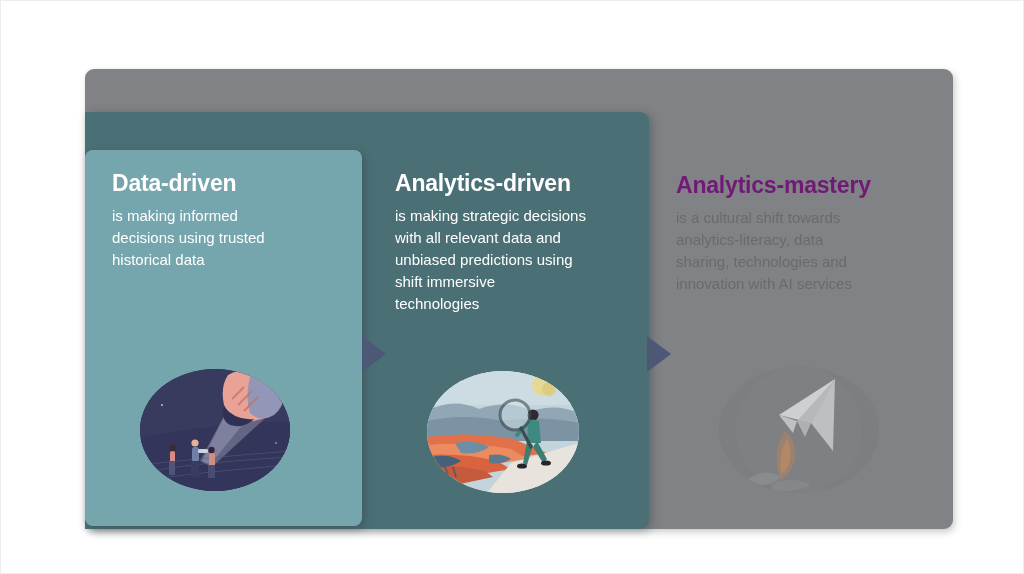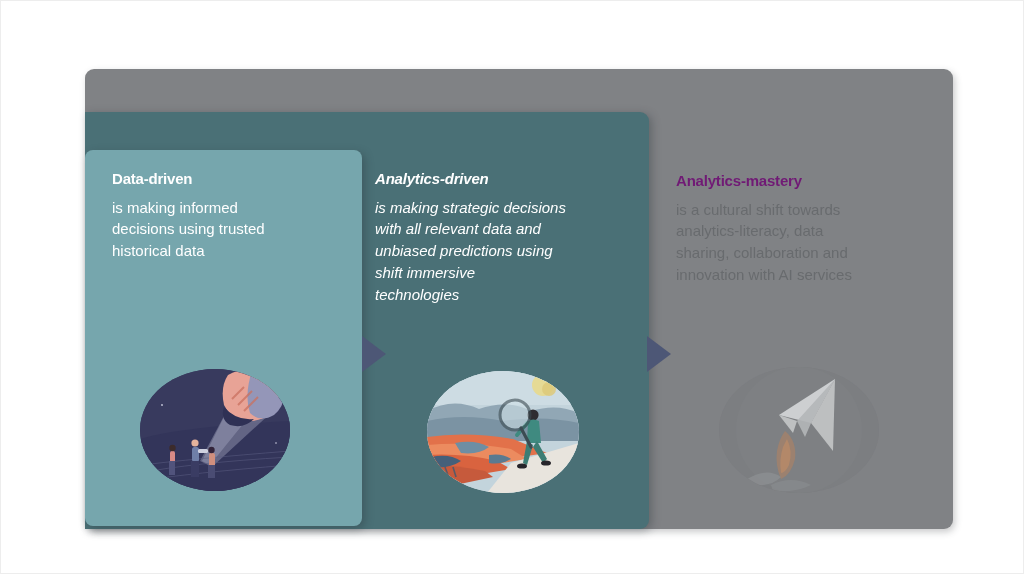--- a/index.html
+++ b/index.html
@@ -69,21 +69,21 @@
     border-radius: 8px;
     box-shadow: 3px 3px 8px rgba(40,50,55,0.34);
   }
 
   
   .text-block {
     position: absolute;
     z-index: 6;
   }
   .panel-title {
-    font-size: 15px;
+    font-size: 23px;
     font-weight: bold;
     letter-spacing: -0.2px;
     margin: 0 0 9px 0;
     line-height: 1.1;
   }
   .panel-desc {
     font-size: 15px;
     font-weight: normal;
     line-height: 1.46;
     margin: 0;
@@ -94,21 +94,21 @@
     color: #ffffff;
   }
   .muted-text .panel-title {
     color: #701a75;
   }
   .muted-text .panel-desc {
     color: #686b6e;
   }
 
   #text-data      { left: 105px; top: 164px; width: 232px; }
-  #text-analytics { left: 368px; top: 164px; width: 262px; font-style: italic; }
+  #text-analytics { left: 388px; top: 164px; width: 262px; }
   #text-mastery   { left: 669px; top: 166px; width: 246px; }
 
   
   .stage-arrow {
     position: absolute;
     z-index: 8;
     width: 0;
     height: 0;
     border-top: 18px solid transparent;
     border-bottom: 18px solid transparent;
@@ -166,21 +166,21 @@
 with all relevant data and
 unbiased predictions using
 shift immersive
 technologies</p>
     </div>
 
     <div class="text-block muted-text" id="text-mastery">
       <h2 class="panel-title">Analytics-mastery</h2>
       <p class="panel-desc">is a cultural shift towards
 analytics-literacy, data
-sharing, collaboration and
+sharing, technologies and
 innovation with AI services</p>
     </div>
 
     <div class="stage-arrow" id="arrow-1"></div>
     <div class="stage-arrow" id="arrow-2"></div>
 
     <div class="circle-illus" id="illus-data">
       <svg viewBox="0 0 150 122" preserveAspectRatio="xMidYMid slice">
         <rect x="0" y="0" width="150" height="122" fill="#383a5e"></rect>
         <path d="M0 70 Q40 58 150 52 L150 122 L0 122 Z" fill="#33355a"></path>

